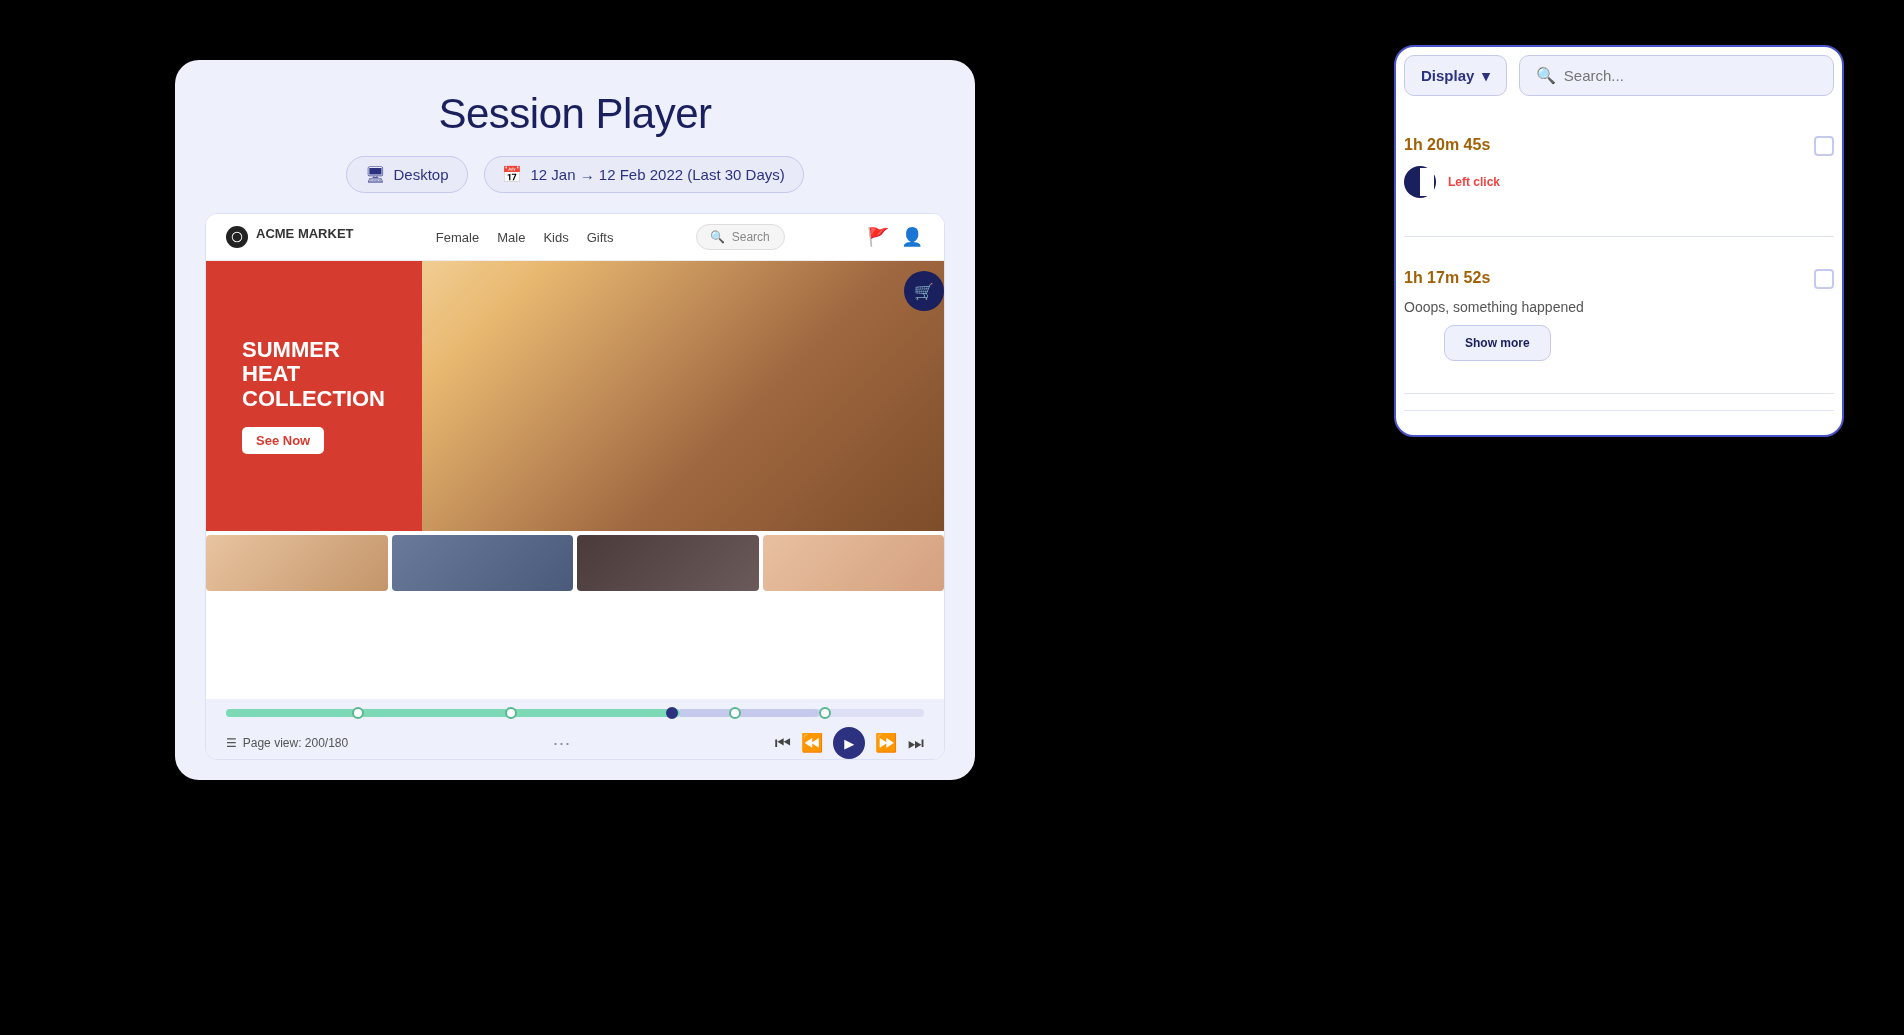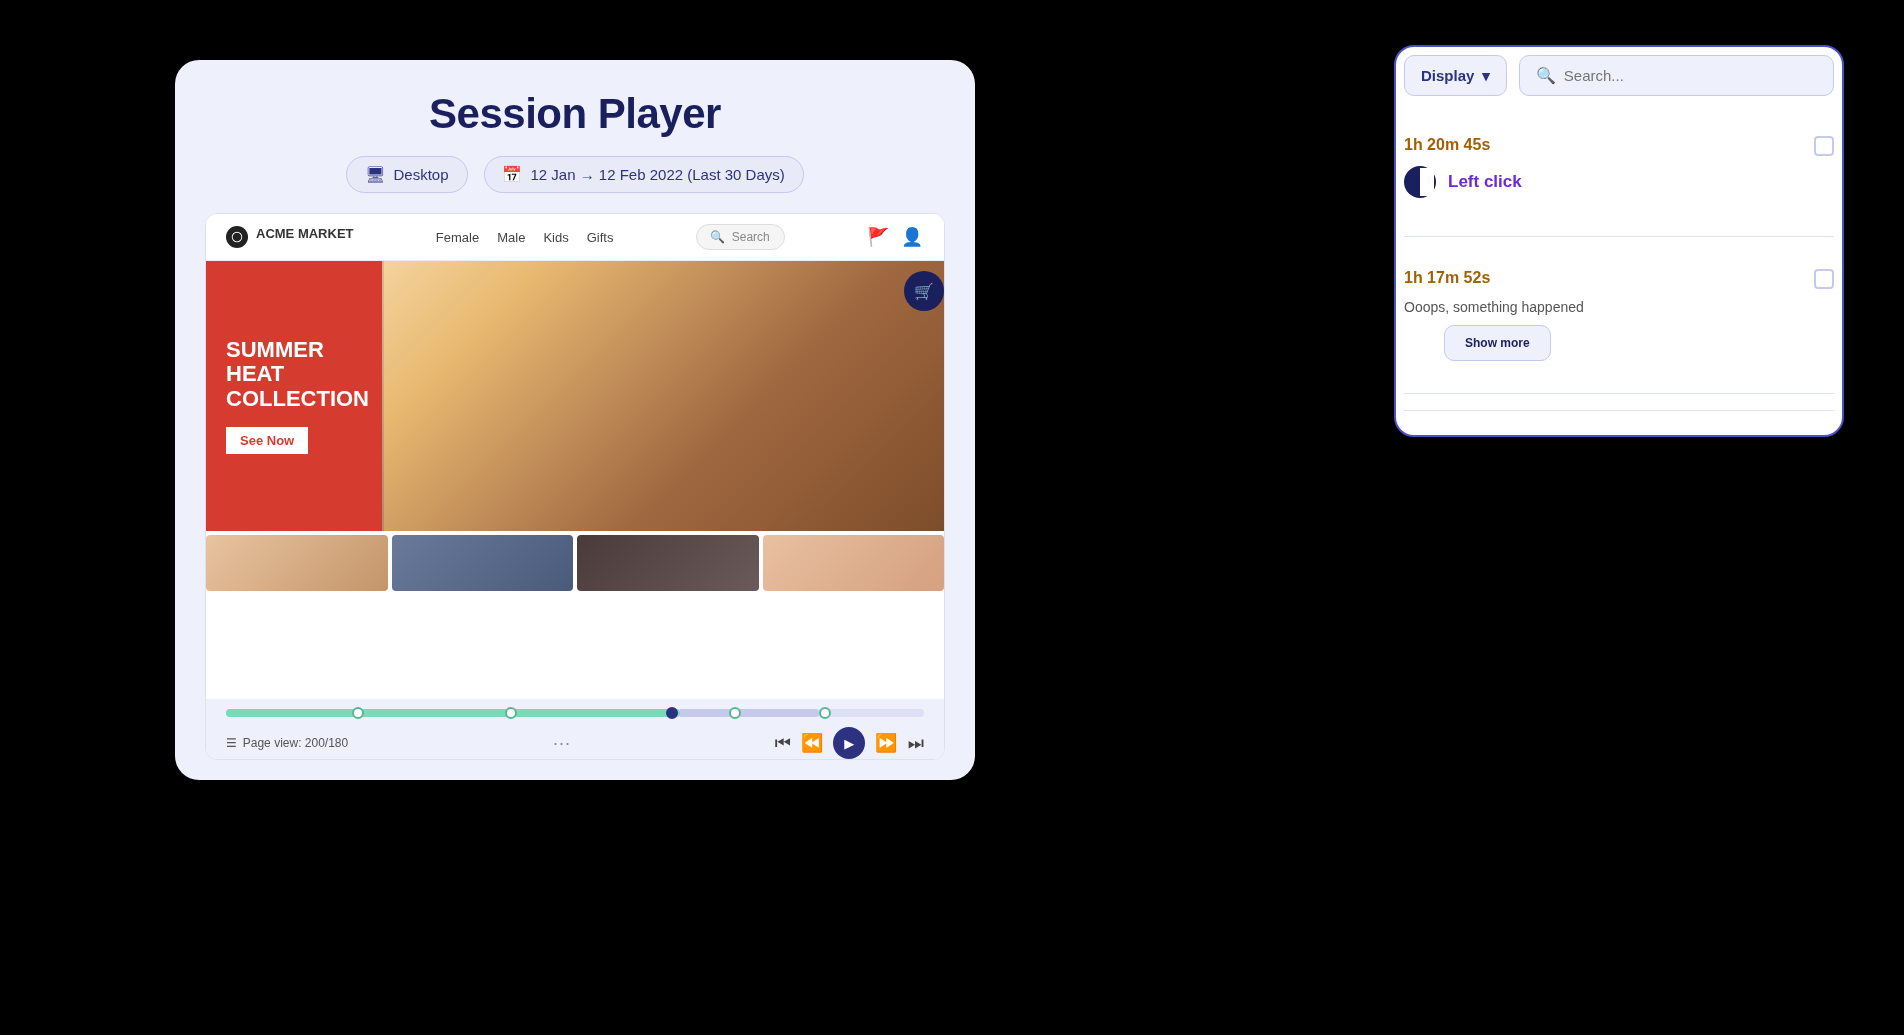--- a/index.html
+++ b/index.html
@@ -32,21 +32,21 @@
       border-radius: 24px;
       display: flex;
       flex-direction: column;
       align-items: center;
       padding: 30px 30px 20px;
       box-shadow: 0 20px 60px rgba(0,0,0,0.3);
     }
 
     .session-title {
       font-size: 42px;
-      font-weight: 700;
+      font-weight: 400;
       color: #1a1f5e;
       margin-bottom: 18px;
       letter-spacing: -0.5px;
     }
 
     .session-controls-row {
       display: flex;
       gap: 16px;
       margin-bottom: 20px;
     }
@@ -157,44 +157,44 @@
       position: relative;
       overflow: hidden;
       display: flex;
       align-items: center;
     }
 
     .hero-promo {
       position: absolute;
       left: 0;
       top: 0;
-      width: 176px;
+      width: 216px;
       height: 100%;
       background: #d63b2f;
       display: flex;
       flex-direction: column;
       align-items: flex-start;
       justify-content: center;
-      padding: 20px;
+      padding: 36px;
       z-index: 2;
     }
 
     .hero-promo-text {
       color: #fff;
       font-size: 22px;
       font-weight: 900;
       line-height: 1.1;
       margin-bottom: 16px;
       text-transform: uppercase;
     }
 
     .see-now-btn {
       background: #fff;
       border: none;
-      border-radius: 0;
+      border-radius: 5px;
       padding: 6px 14px;
       font-size: 13px;
       font-weight: 600;
       color: #d63b2f;
       cursor: pointer;
     }
 
     .hero-person {
       position: absolute;
       right: -20px;
@@ -480,23 +480,23 @@
     .icon-rage {
       font-size: 20px;
       width: 32px;
       display: flex;
       align-items: center;
       justify-content: center;
       flex-shrink: 0;
     }
 
     .filter-type-label {
-      font-size: 17px;
+      font-size: 12px;
       font-weight: 700;
-      color: #6d28d9;
+      color: #ef4444;
     }
 
     .filter-subtext {
       font-size: 14px;
       color: #555;
       margin-bottom: 10px;
     }
 
     .show-more-btn {
       background: #eef0fb;

